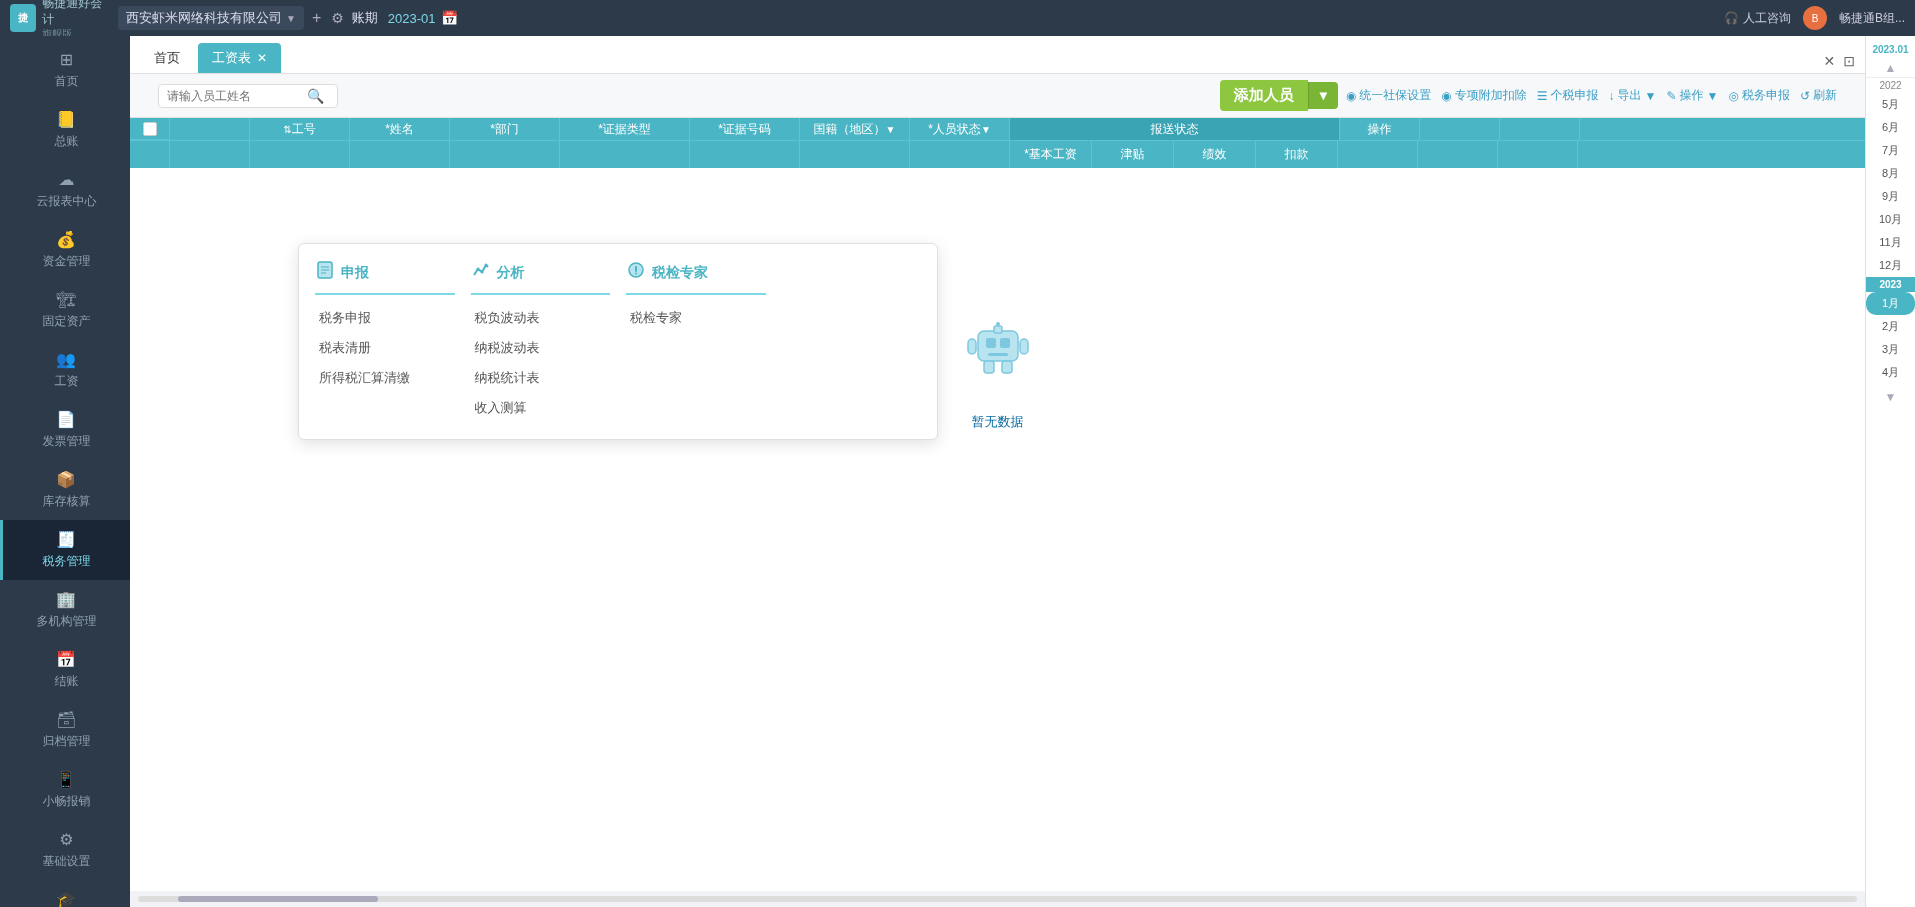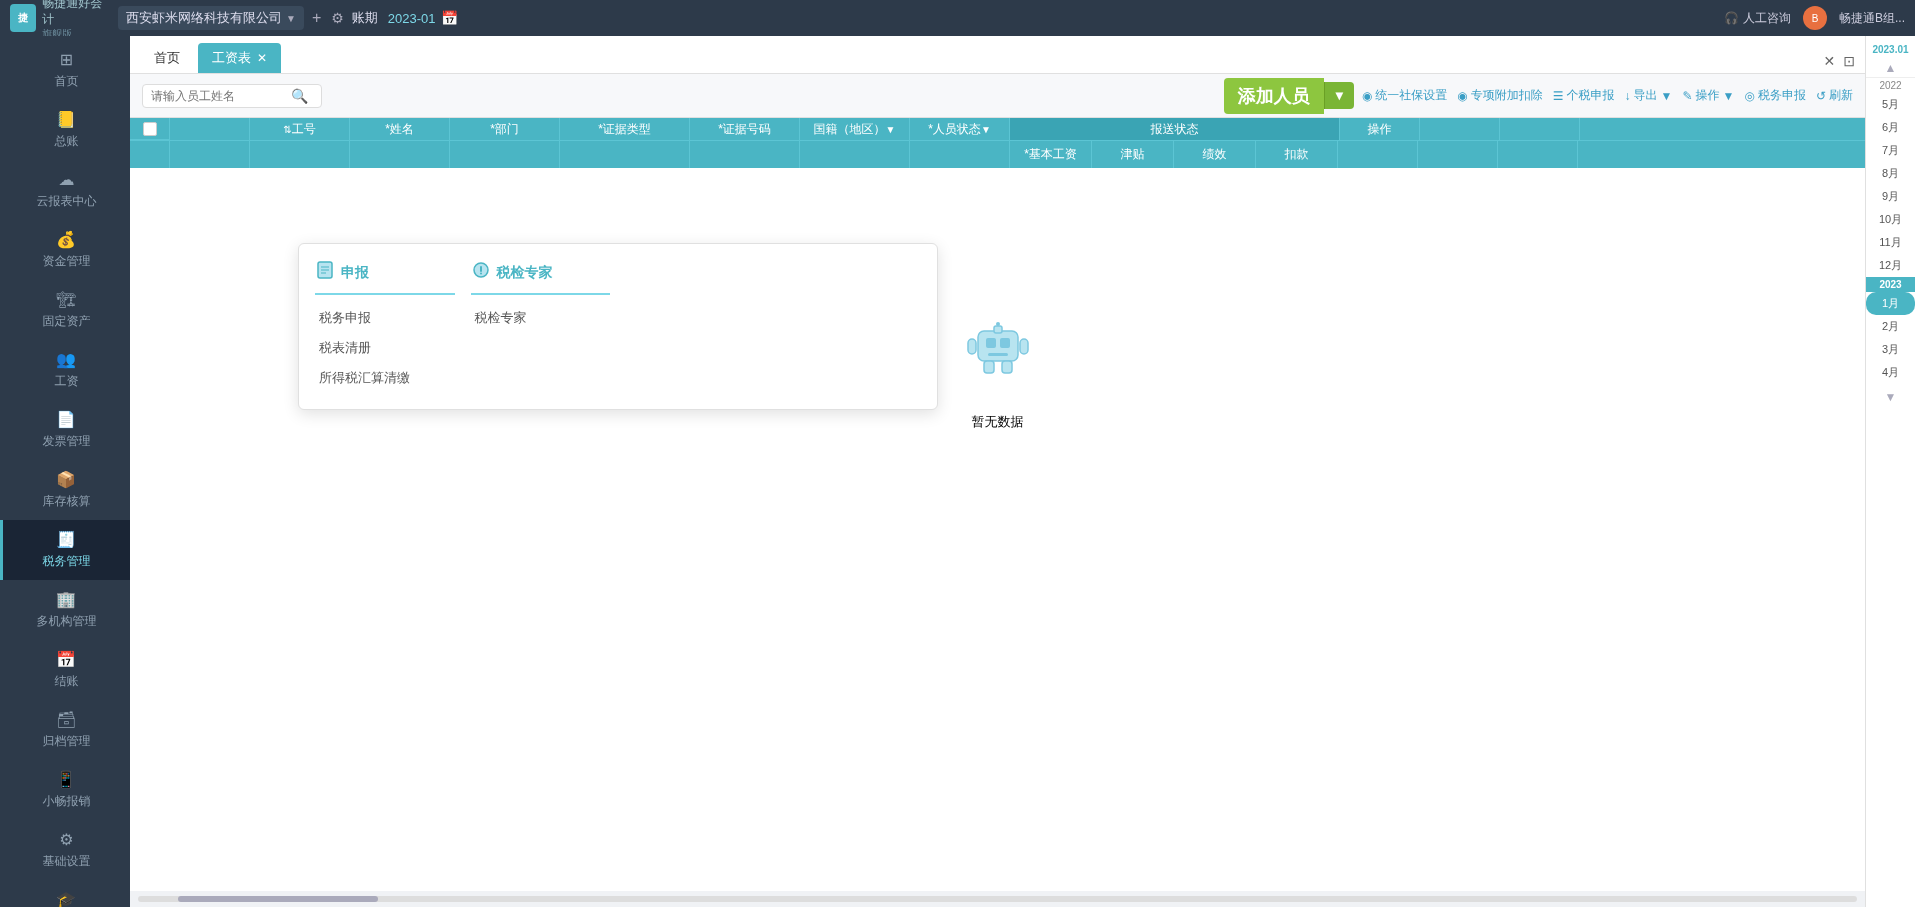--- a/index.html
+++ b/index.html
@@ -31,21 +31,21 @@
     .content-area { flex: 1; display: flex; flex-direction: column; overflow: hidden; background: #f0f2f5; }
 
     
     .tab-bar { height: 38px; background: #fff; display: flex; align-items: flex-end; padding: 0 10px; border-bottom: 1px solid #e0e0e0; flex-shrink: 0; }
     .tab { padding: 6px 14px; cursor: pointer; border-radius: 4px 4px 0 0; font-size: 13px; color: #555; background: #e8e8e8; margin-right: 4px; }
     .tab.active { background: #4ab5c4; color: #fff; display: flex; align-items: center; gap: 6px; }
     .tab-home { color: #333; background: transparent; }
     .tab-close { font-size: 12px; cursor: pointer; }
 
     
-    .toolbar { height: 44px; background: #f7f8fa; display: flex; align-items: center; padding: 0 12px; gap: 8px; border-bottom: 1px solid #e0e0e0; flex-shrink: 0; }
+    .toolbar { height: 44px; background: #f7f8fa; display: flex; align-items: center; padding: 0 28px; gap: 8px; border-bottom: 1px solid #e0e0e0; flex-shrink: 0; }
     .search-input-wrap { display: flex; align-items: center; background: #fff; border: 1px solid #ddd; border-radius: 4px; padding: 3px 8px; width: 180px; }
     .search-input-wrap input { border: none; outline: none; font-size: 12px; color: #666; width: 140px; }
     .search-icon { color: #aaa; font-size: 14px; }
     .toolbar-actions { display: flex; align-items: center; gap: 10px; color: #3a9ec5; font-size: 12px; }
     .toolbar-actions span { cursor: pointer; display: flex; align-items: center; gap: 3px; white-space: nowrap; }
 
     
     .empty-state { display: flex; flex-direction: column; align-items: center; justify-content: center; height: 400px; color: #aab; }
 
     
@@ -202,21 +202,21 @@
 
       <div class="toolbar">
         <div class="search-input-wrap">
           <input type="text" style="border: none; outline: none; font-size: 12px; color: rgb(102, 102, 102); width: 140px; background: transparent;" placeholder="请输入员工姓名">
           <span class="search-icon">🔍</span>
         </div>
 
         <div style="flex:1;"></div>
 
         <div style="display:flex; align-items:center;">
-          <button style="background:#8dc63f; color:#fff; border:none; border-radius:4px 0 0 4px; padding:6px 14px; cursor:pointer; font-size:18px; font-weight:bold;">
+          <button style="background:#8dc63f; color:#fff; border:none; border-radius:4px 0 0 4px; padding:6px 14px; cursor:pointer; font-size:15px; font-weight:bold;">
             <span>添加人员</span>
           </button>
           <button style="background:#7ab535; color:#fff; border:none; border-radius:0 4px 4px 0; padding:6px 8px; cursor:pointer; border-left:1px solid #6aa025;">▼</button>
         </div>
 
         <div class="toolbar-actions">
           <span>
             <span>◉</span>
             <span>统一社保设置</span>
           </span>
@@ -318,21 +318,21 @@
                 <rect x="42" y="32" width="10" height="10" rx="2" fill="#7dc8e0"></rect>
                 <rect x="30" y="47" width="20" height="3" rx="1.5" fill="#7dc8e0"></rect>
                 <rect x="36" y="20" width="8" height="7" rx="2" fill="#b8e4f0" stroke="#7dc8e0" stroke-width="1.5"></rect>
                 <circle cx="40" cy="18" r="2" fill="#7dc8e0"></circle>
                 <rect x="10" y="33" width="8" height="15" rx="4" fill="#b8e4f0" stroke="#7dc8e0" stroke-width="1.5"></rect>
                 <rect x="62" y="33" width="8" height="15" rx="4" fill="#b8e4f0" stroke="#7dc8e0" stroke-width="1.5"></rect>
                 <rect x="26" y="55" width="10" height="12" rx="3" fill="#b8e4f0" stroke="#7dc8e0" stroke-width="1.5"></rect>
                 <rect x="44" y="55" width="10" height="12" rx="3" fill="#b8e4f0" stroke="#7dc8e0" stroke-width="1.5"></rect>
               </svg>
             </div>
-            <div style="font-size:13px; color:#000000;">暂无数据</div>
+            <div style="font-size:13px; color:#0369a1;">暂无数据</div>
           </div>
         </div>
 
         <div class="scrollbar-area">
           <div class="scrollbar-track">
             <div class="scrollbar-thumb"></div>
           </div>
         </div>
 
         <div class="dropdown-menu">
@@ -347,20 +347,37 @@
                     <line x1="6" y1="13" x2="11" y2="13" stroke="#4ab5c4" stroke-width="1"></line>
                   </svg>
               </span>
               <span style="color:#4ab5c4; font-size:14px; font-weight:bold;">申报</span>
             </div>
             <div class="menu-item">税务申报</div>
             <div class="menu-item">税表清册</div>
             <div class="menu-item">所得税汇算清缴</div>
           </div>
 
+          <div class="menu-section">
+            <div class="menu-section-title">
+              <span class="sec-icon">
+                <svg width="20" height="20" viewBox="0 0 20 20">
+                    <polyline points="3,15 7,9 11,12 15,5 17,7" fill="none" stroke="#4ab5c4" stroke-width="2" stroke-linejoin="round"></polyline>
+                    <circle cx="7" cy="9" r="1.5" fill="#4ab5c4"></circle>
+                    <circle cx="11" cy="12" r="1.5" fill="#4ab5c4"></circle>
+                    <circle cx="15" cy="5" r="1.5" fill="#4ab5c4"></circle>
+                  </svg>
+              </span>
+              <span style="color:#4ab5c4; font-size:14px; font-weight:bold;">分析</span>
+            </div>
+            <div class="menu-item">税负波动表</div>
+            <div class="menu-item">纳税波动表</div>
+            <div class="menu-item">纳税统计表</div>
+            <div class="menu-item">收入测算</div>
+          </div>
 
           <div class="menu-section">
             <div class="menu-section-title">
               <span class="sec-icon">
                 <svg width="20" height="20" viewBox="0 0 20 20">
                     <circle cx="10" cy="10" r="7" fill="#b8e4f0" stroke="#4ab5c4" stroke-width="1.5"></circle>
                     <line x1="10" y1="7" x2="10" y2="11" stroke="#4ab5c4" stroke-width="2" stroke-linecap="round"></line>
                     <circle cx="10" cy="13.5" r="1" fill="#4ab5c4"></circle>
                   </svg>
               </span>

